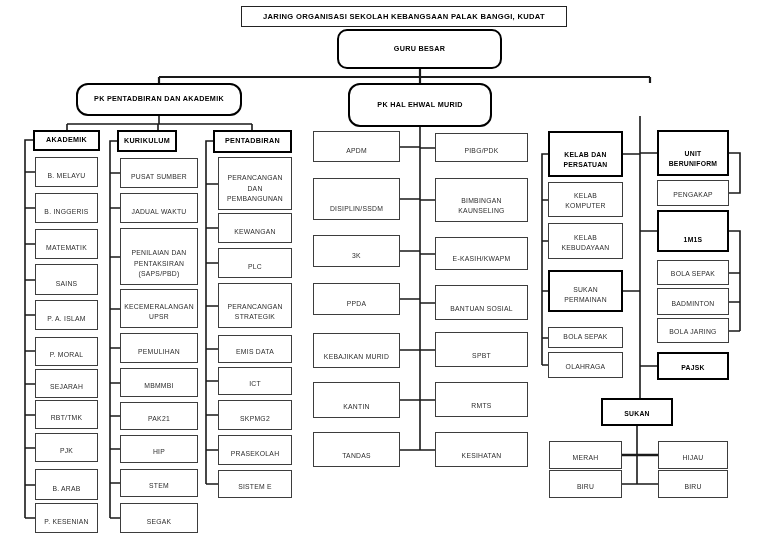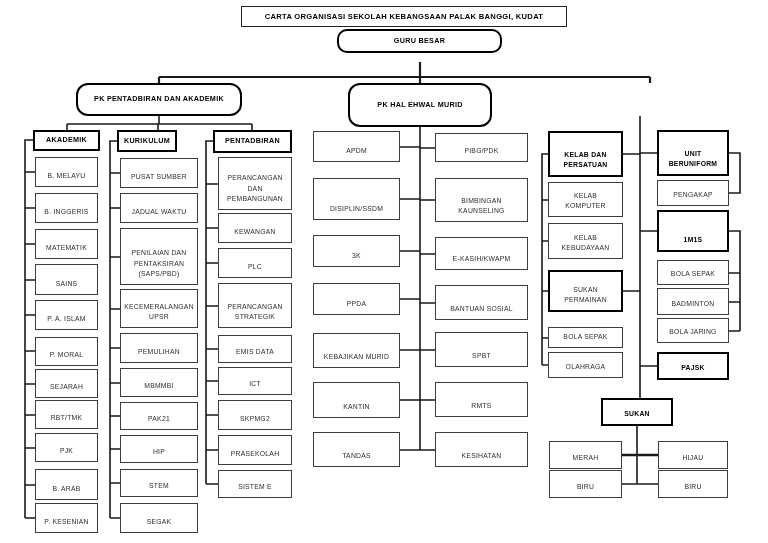--- a/index.html
+++ b/index.html
@@ -42,22 +42,22 @@
 
       <path stroke-width="1.6" d="M548 154 H542 V365 M542 200 H548 M542 241 H548 M542 291 H548 M542 338 H548 M542 365 H548"></path>
 
       <path stroke-width="1.6" d="M729 153 H740 V193 H729 M729 231 H740 V331 M740 273 H729 M740 302 H729 M740 331 H729"></path>
 
       <path stroke-width="1.6" d="M637 426 V484 M622 484 H658"></path>
       <path stroke-width="2.4" d="M622 455 H658"></path>
     </g>
   </svg>
 
-  <div class="b title c" style="left:241px;top:6px;width:326px;height:21px">CARTA ORGANISASI SEKOLAH KEBANGSAAN PALAK BANGGI, KUDAT</div>
-  <div class="b t c r guru big" style="left:337px;top:29px;width:165px;height:24px">GURU BESAR</div>
+  <div class="b title c" style="left:241px;top:6px;width:326px;height:21px">JARING ORGANISASI SEKOLAH KEBANGSAAN PALAK BANGGI, KUDAT</div>
+  <div class="b t c r guru big" style="left:337px;top:29px;width:165px;height:40px">GURU BESAR</div>
   <div class="b t c r big" style="left:76px;top:83px;width:166px;height:33px">PK PENTADBIRAN DAN AKADEMIK</div>
   <div class="b t c r big" style="left:348px;top:83px;width:144px;height:44px">PK HAL EHWAL MURID</div>
 
   <div class="b t c big" style="left:33px;top:130px;width:67px;height:21px">AKADEMIK</div>
   <div class="b t c big" style="left:117px;top:130px;width:60px;height:22px">KURIKULUM</div>
   <div class="b t c big" style="left:213px;top:130px;width:79px;height:23px">PENTADBIRAN</div>
 
   <div class="b" style="left:35px;top:157px;width:63px;height:30px">B. MELAYU</div>
   <div class="b" style="left:35px;top:193px;width:63px;height:30px">B. INGGERIS</div>
   <div class="b" style="left:35px;top:229px;width:63px;height:30px">MATEMATIK</div>

